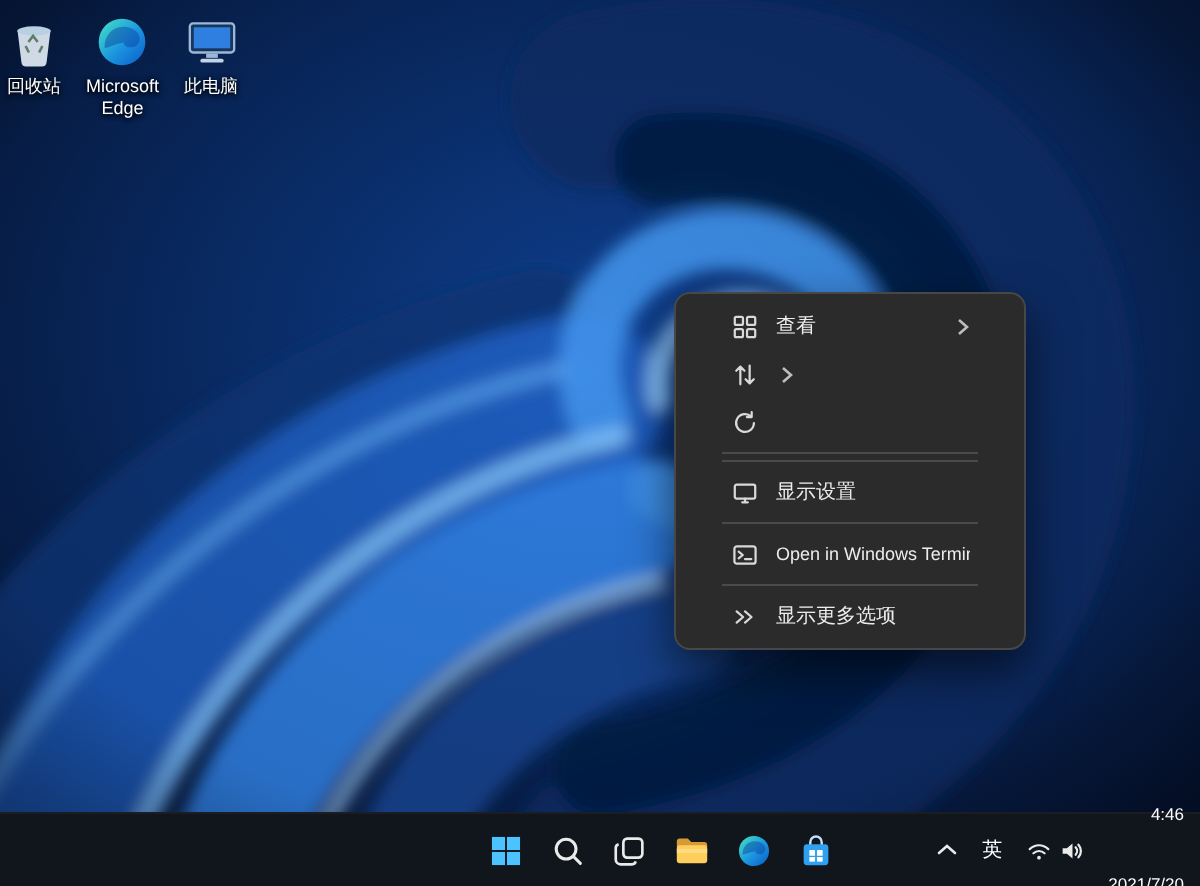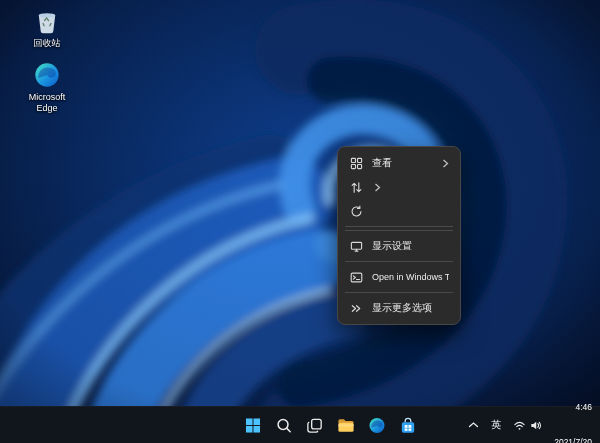--- a/index.html
+++ b/index.html
@@ -1,30 +1,30 @@
 <!DOCTYPE html>
 <html><head>
 <meta charset="utf-8">
 <style>
   html,body{margin:0;padding:0;background:#000;}
   .screen{position:relative;width:600px;height:443px;overflow:hidden;
           font-family:"Liberation Sans","DejaVu Sans",sans-serif;-webkit-font-smoothing:antialiased;}
   .wallpaper{position:absolute;inset:0;width:600px;height:443px;display:block;}
 
   
-  .desktop-icons{position:absolute;left:16px;top:6px;width:62px;display:flex;flex-direction:column;gap:11px;}
+  .desktop-icons{position:absolute;left:2px;top:6px;width:62px;display:flex;flex-direction:row;gap:11px;}
   .dicon{width:62px;display:flex;flex-direction:column;align-items:center;cursor:default;}
   .dicon-img{width:30px;height:30px;display:flex;align-items:center;justify-content:center;}
   .dicon-img svg{width:28px;height:28px;}
   .dicon-label{margin-top:2px;font-size:9px;line-height:1.2;color:#fff;text-align:center;
                text-shadow:0 1px 2px rgba(0,0,0,.95),0 0 3px rgba(0,0,0,.8);max-width:60px;}
 
   
-  .context-menu{position:absolute;left:337px;top:146px;width:124px;box-sizing:border-box;
-                background:#2b2b2b;border:1px solid #474747;border-radius:8px;padding:4px 4px;
+  .context-menu{position:absolute;left:337px;top:146px;width:176px;box-sizing:border-box;
+                background:#2b2b2b;border:1px solid #474747;border-radius:8px;padding:4px 20px;
                 box-shadow:0 10px 24px rgba(0,0,0,.6);}
   .menu-item{display:flex;align-items:center;height:24px;padding:0 7px;border-radius:4px;color:#ececec;font-size:10px;}
   .mi-icon{width:14px;height:14px;margin-right:9px;flex:none;display:flex;align-items:center;justify-content:center;}
   .mi-icon svg{width:13px;height:13px;stroke:#d9d9d9;fill:none;stroke-width:1.2;stroke-linecap:round;stroke-linejoin:round;}
   .mi-label{flex:1;white-space:nowrap;overflow:hidden;}
   .mi-label.small{font-size:9px;}
   .mi-chevron{width:9px;flex:none;display:flex;justify-content:flex-end;}
   .mi-chevron svg{width:7px;height:9px;stroke:#bdbdbd;fill:none;stroke-width:1.3;}
   .menu-sep{height:1px;background:#4a4a4a;margin:3px 3px;}
 
@@ -103,20 +103,31 @@
     </div>
     <div class="dicon">
       <span class="dicon-img">
         <svg viewBox="0 0 24 24">
           <circle cx="12" cy="12" r="10" fill="url(#grad-edge)"></circle>
           <path d="M4.5 14.5 C4.5 9 8 5.5 12.5 5.5 C16.8 5.5 19.6 8 19.6 10.8 C19.6 13 17.8 14.3 15.6 14.3 C13.8 14.3 12.8 13.4 12.8 12.2 C9 12.6 6.3 14.6 4.5 14.5 Z" fill="#0a3f9e" opacity="0.45"></path>
         </svg>
       </span>
       <span class="dicon-label">Microsoft Edge</span>
     </div>
+    <div class="dicon">
+      <span class="dicon-img">
+        <svg viewBox="0 0 24 24">
+          <rect x="2.5" y="4" width="19" height="12.5" rx="1.4" fill="#17365f" stroke="#9db8d6" stroke-width="1"></rect>
+          <rect x="4.2" y="5.7" width="15.6" height="9" fill="#2f7fe0"></rect>
+          <rect x="9.5" y="17" width="5" height="1.8" fill="#9db8d6"></rect>
+          <rect x="7" y="19.2" width="10" height="1.6" rx="0.8" fill="#c2d4e8"></rect>
+        </svg>
+      </span>
+      <span class="dicon-label">此电脑</span>
+    </div>
   </div>
 
   <div class="context-menu">
 
     <div class="menu-item">
       <span class="mi-icon">
         <svg viewBox="0 0 14 14">
             <rect x="1.5" y="1.5" width="4.4" height="4.4" rx="0.8"></rect>
             <rect x="8.1" y="1.5" width="4.4" height="4.4" rx="0.8"></rect>
             <rect x="1.5" y="8.1" width="4.4" height="4.4" rx="0.8"></rect>

